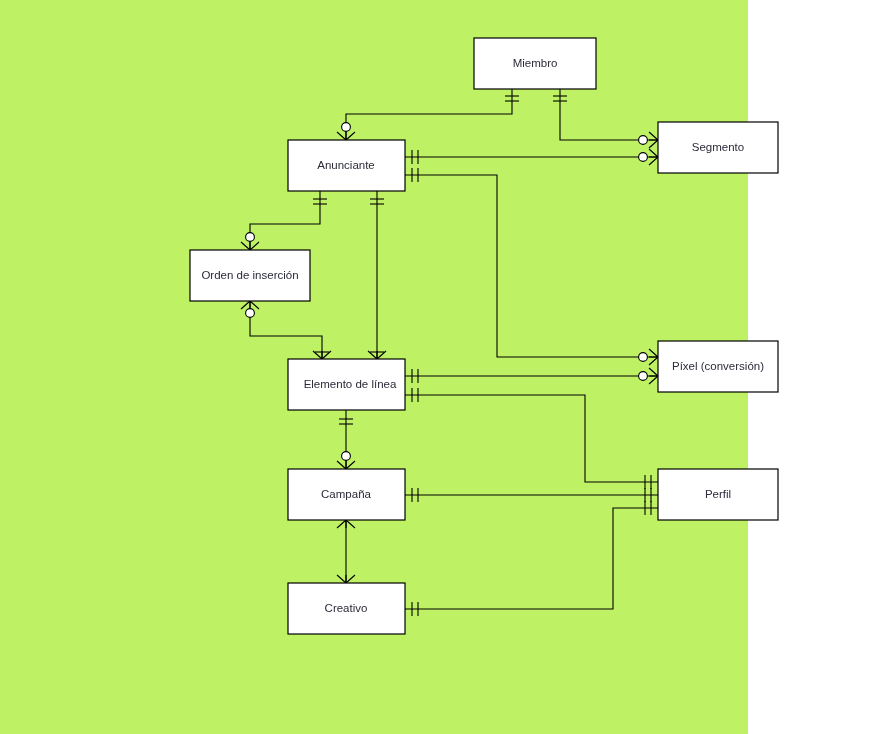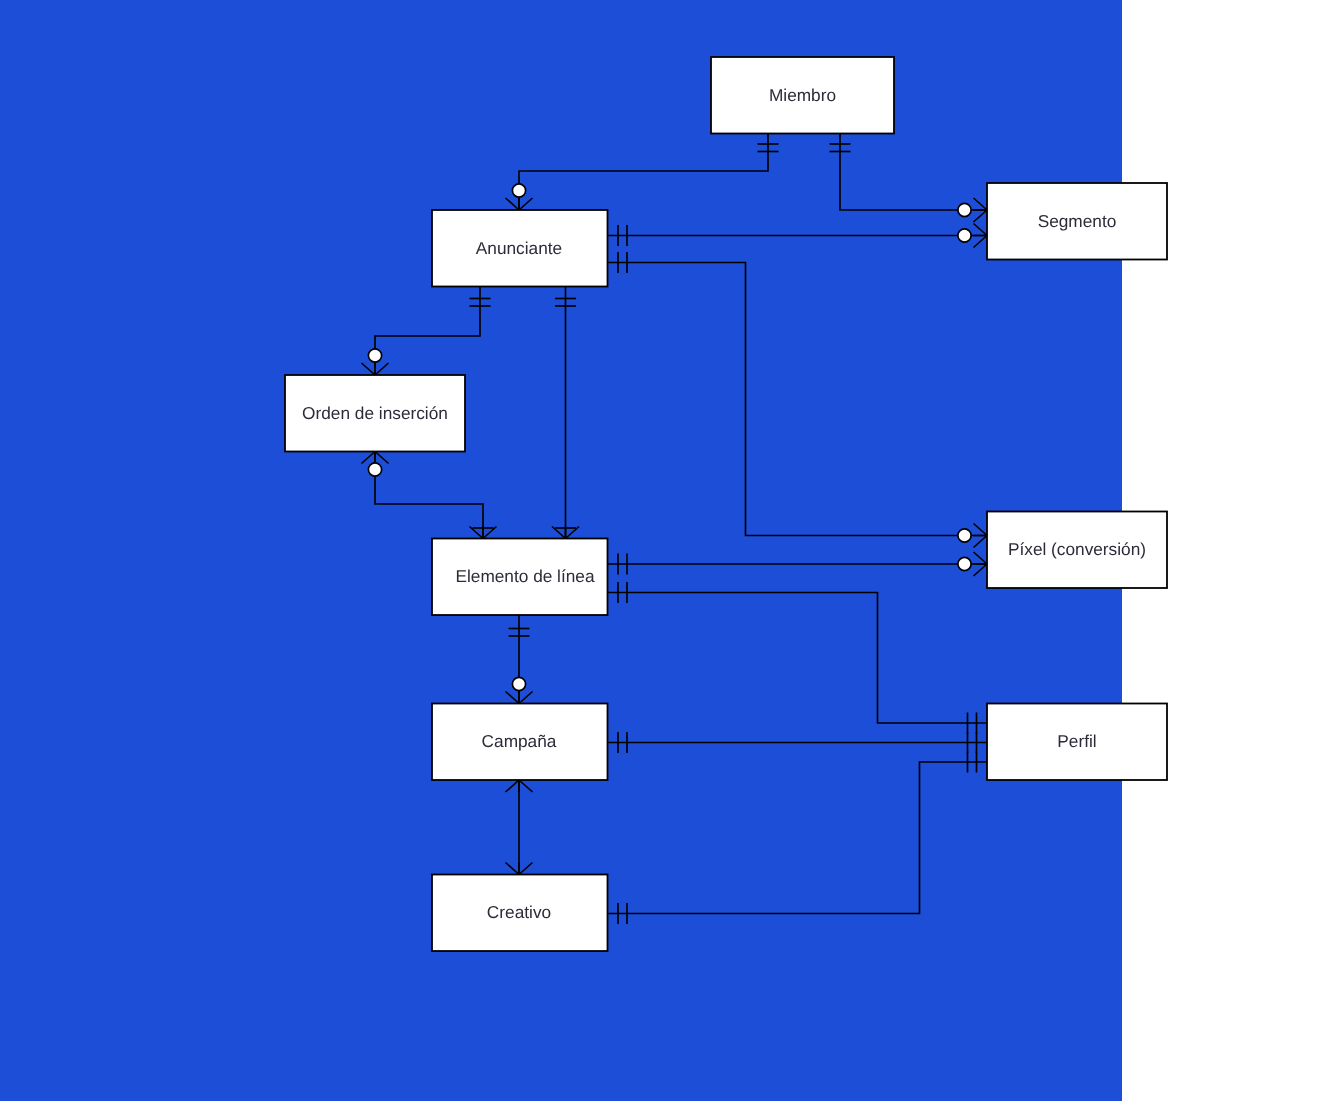--- a/index.html
+++ b/index.html
@@ -10,21 +10,21 @@
   body {
     width: 878px;
     height: 734px;
     overflow: hidden;
     font-family: "Liberation Sans", sans-serif;
   }
   #diagram-root {
     position: relative;
     width: 748px;
     height: 734px;
-    background: #1d4ed8;
+    background: #bef264;
   }
   #er-svg {
     position: absolute;
     left: 0;
     top: 0;
     width: 878px;
     height: 734px;
   }
   .entity-rect {
     fill: #ffffff;

